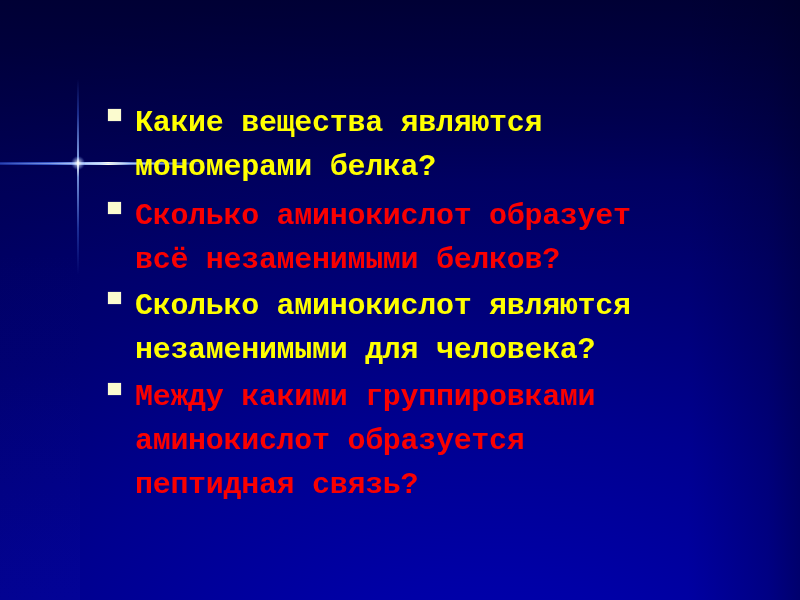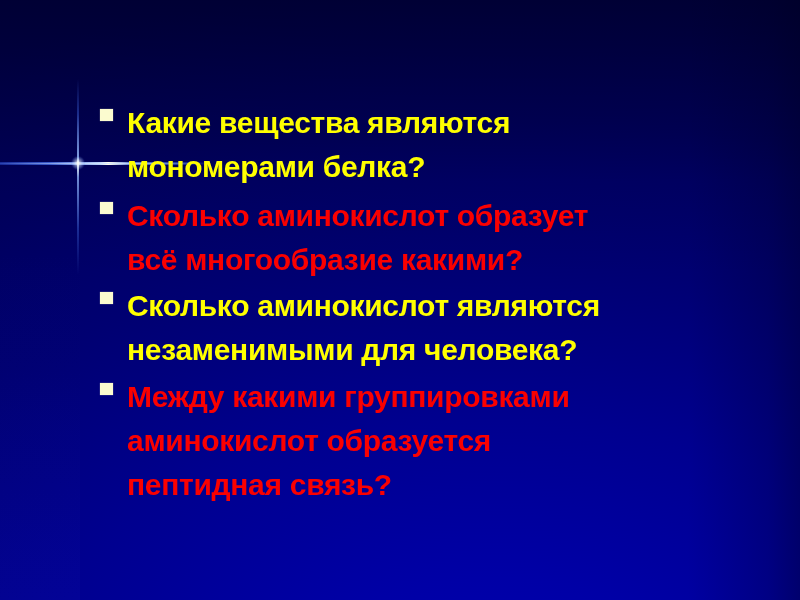--- a/index.html
+++ b/index.html
@@ -135,23 +135,24 @@
   
   .content {
     position: absolute;
     left: 0;
     top: 0;
     width: 800px;
     height: 600px;
   }
   .bullet {
     position: absolute;
-    left: 100px;
+    left: 108px;
     width: 672px;
     display: block;
+    font-family: Liberation Mono, monospace;
   }
   .bullet-marker {
     position: absolute;
     left: 0px;
     top: 8px;
     width: 13px;
     height: 12px;
     background: #fbfbcf;
     box-shadow: 0 0 1px rgba(255,255,220,0.6);
   }
@@ -196,21 +197,21 @@
 
     <div class="bullet" id="b0">
       <span class="bullet-marker"></span>
       <span class="bullet-text c-yellow">Какие вещества являются
 мономерами белка?</span>
     </div>
 
     <div class="bullet" id="b1">
       <span class="bullet-marker"></span>
       <span class="bullet-text c-red">Сколько аминокислот образует
-всё многообразие какими?</span>
+всё незаменимыми белков?</span>
     </div>
 
     <div class="bullet" id="b3">
       <span class="bullet-marker"></span>
       <span class="bullet-text c-red">Между какими группировками
 аминокислот образуется
 пептидная связь?</span>
     </div>
 
     <div class="bullet" id="b2">

